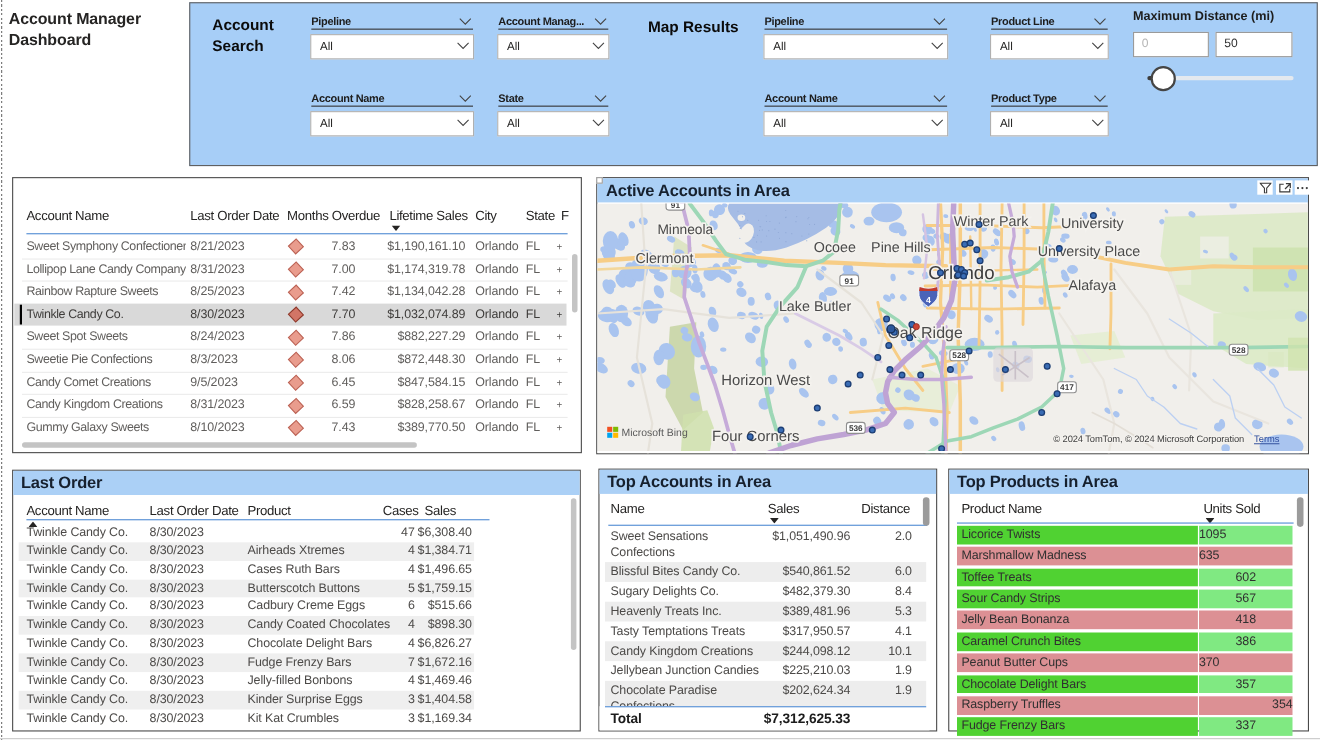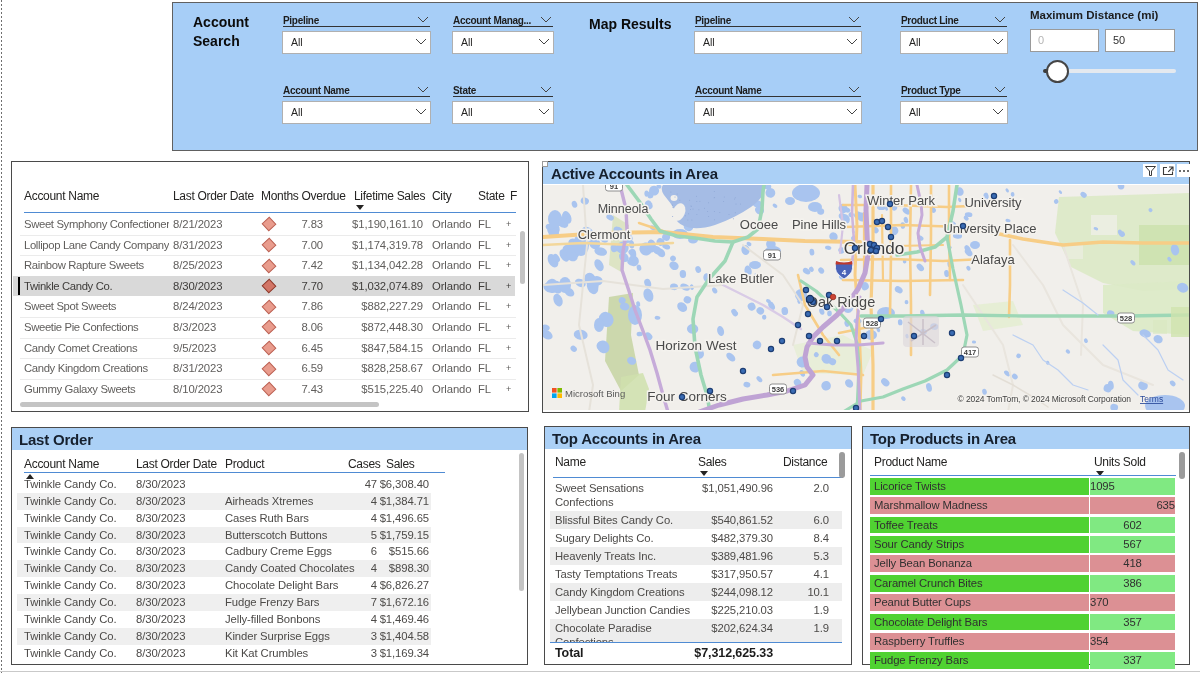--- a/index.html
+++ b/index.html
@@ -13,20 +13,21 @@
 .r{text-align:right}
 .lbl{position:absolute;font-size:10px;letter-spacing:-0.3px;font-weight:bold;color:#1d1d1d;white-space:nowrap}
 .ddl{position:absolute;border-bottom:1px solid #333}
 .ddb{position:absolute;background:#fff;border:1px solid #b0b0b0}
 .ddb span{position:absolute;left:8px;top:4px;font-size:10.5px;color:#252423}
 </style></head><body>
 <div id="root">
 
 <div class="abs" style="left:1px;top:0;width:1px;height:673px;background:repeating-linear-gradient(180deg,#6f6f6f 0 2px,transparent 2px 4px)"></div>
 <div class="abs" style="left:0;top:671px;width:1200px;height:1px;background:#c9c9c9"></div>
+<div class="abs b" style="left:8px;top:9px;width:170px;font-size:14.5px;line-height:19px;color:#252423;letter-spacing:-0.1px">Account Manager Dashboard</div>
 <div class="abs" style="left:172px;top:2px;width:1026px;height:149px;background:#a7cef7;border:1px solid #606060">
 <div class="abs b" style="left:20px;top:10px;width:84px;font-size:14px;line-height:19px;color:#0b0b0b">Account Search</div>
 <div class="abs b" style="left:416px;top:13px;font-size:14px;color:#0b0b0b">Map Results</div>
 <div class="lbl" style="left:110px;top:12px">Pipeline</div>
 <div class="ddl" style="left:110px;top:23px;width:147px"></div>
 <svg class="abs" style="left:244px;top:13px" width="12" height="7" viewBox="0 0 12 7">
         <path d="M1 1 L6.0 6 L11 1" fill="none" stroke="#444" stroke-width="1.0"></path>
       </svg>
 <div class="ddb" style="left:109px;top:28px;width:149px;height:23px">
         <span>All</span>
@@ -221,21 +222,21 @@
 <div class="cell" style="left:420px;top:196.2px;line-height:20.6px;color:#605e5c">Orlando</div>
 <div class="cell" style="left:466px;top:196.2px;line-height:20.6px;color:#605e5c">FL</div>
 <div class="cell" style="left:494px;top:196.2px;line-height:20.6px;color:#605e5c;font-size:9px">+</div>
 <div class="abs" style="left:8px;top:216.8px;width:496px;height:1px;background:#ebebeb"></div>
 <div class="cell" style="left:12px;width:145px;overflow:hidden;letter-spacing:-0.35px;top:216.8px;line-height:20.6px;color:#605e5c">Gummy Galaxy Sweets</div>
 <div class="cell" style="left:161px;top:216.8px;line-height:20.6px;color:#605e5c">8/10/2023</div>
 <svg class="abs" style="left:249px;top:219.1px" width="16" height="16" viewBox="0 0 16 16">
         <rect x="3.2" y="3.2" width="9.6" height="9.6" fill="#e99c8d" stroke="#bc6254" stroke-width="1" transform="rotate(47 8 8)"></rect>
       </svg>
 <div class="cell r" style="left:270px;width:41px;top:216.8px;line-height:20.6px;color:#605e5c">7.43</div>
-<div class="cell r" style="left:300px;width:111px;top:216.8px;line-height:20.6px;color:#605e5c">$515,225.40</div>
+<div class="cell r" style="left:300px;width:111px;top:216.8px;line-height:20.6px;color:#605e5c">$389,770.50</div>
 <div class="cell" style="left:420px;top:216.8px;line-height:20.6px;color:#605e5c">Orlando</div>
 <div class="cell" style="left:466px;top:216.8px;line-height:20.6px;color:#605e5c">FL</div>
 <div class="cell" style="left:494px;top:216.8px;line-height:20.6px;color:#605e5c;font-size:9px">+</div>
 <div class="abs" style="left:8px;top:240px;width:359px;height:5px;background:#c4c4c4;border-radius:3px"></div>
 <div class="abs" style="left:508px;top:69px;width:5px;height:53px;background:#c4c4c4;border-radius:3px"></div>
 </div>
 <div class="panel" style="left:11px;top:427px;width:517px;height:238px">
 <div class="tbar">
         <span style="left:7px">Last Order</span>
       </div>
@@ -367,21 +368,21 @@
         <path d="M0 0 L8 0 L4 5 Z" fill="#252423"></path>
       </svg>
 <div class="abs" style="left:7px;top:48px;width:306px;height:1px;background:#4f8bd3"></div>
 <div class="abs" style="left:7px;top:51.0px;width:219px;height:16.8px;background:#50d232"></div>
 <div class="abs" style="left:227px;top:51.0px;width:85px;height:16.8px;background:#80e982"></div>
 <div class="cell" style="left:11px;top:51.0px;line-height:16.8px;color:#303030">Licorice Twists</div>
 <div class="cell" style="left:227px;width:85px;text-align:left;top:51.0px;line-height:16.8px;color:#303030">1095</div>
 <div class="abs" style="left:7px;top:70.3px;width:219px;height:16.8px;background:#dc9094"></div>
 <div class="abs" style="left:227px;top:70.3px;width:85px;height:16.8px;background:#dc9094"></div>
 <div class="cell" style="left:11px;top:70.3px;line-height:16.8px;color:#303030">Marshmallow Madness</div>
-<div class="cell" style="left:227px;width:85px;text-align:right;top:70.3px;line-height:16.8px;color:#303030">635</div>
+<div class="cell" style="left:227px;width:85px;text-align:left;top:70.3px;line-height:16.8px;color:#303030">635</div>
 <div class="abs" style="left:7px;top:89.7px;width:219px;height:16.8px;background:#50d232"></div>
 <div class="abs" style="left:227px;top:89.7px;width:85px;height:16.8px;background:#80e982"></div>
 <div class="cell" style="left:11px;top:89.7px;line-height:16.8px;color:#303030">Toffee Treats</div>
 <div class="cell" style="left:227px;width:85px;text-align:center;top:89.7px;line-height:16.8px;color:#303030">602</div>
 <div class="abs" style="left:7px;top:109.1px;width:219px;height:16.8px;background:#50d232"></div>
 <div class="abs" style="left:227px;top:109.1px;width:85px;height:16.8px;background:#80e982"></div>
 <div class="cell" style="left:11px;top:109.1px;line-height:16.8px;color:#303030">Sour Candy Strips</div>
 <div class="cell" style="left:227px;width:85px;text-align:center;top:109.1px;line-height:16.8px;color:#303030">567</div>
 <div class="abs" style="left:7px;top:128.4px;width:219px;height:16.8px;background:#dc9094"></div>
 <div class="abs" style="left:227px;top:128.4px;width:85px;height:16.8px;background:#dc9094"></div>
@@ -395,21 +396,21 @@
 <div class="abs" style="left:227px;top:167.1px;width:85px;height:16.8px;background:#dc9094"></div>
 <div class="cell" style="left:11px;top:167.1px;line-height:16.8px;color:#303030">Peanut Butter Cups</div>
 <div class="cell" style="left:227px;width:85px;text-align:left;top:167.1px;line-height:16.8px;color:#303030">370</div>
 <div class="abs" style="left:7px;top:186.5px;width:219px;height:16.8px;background:#50d232"></div>
 <div class="abs" style="left:227px;top:186.5px;width:85px;height:16.8px;background:#80e982"></div>
 <div class="cell" style="left:11px;top:186.5px;line-height:16.8px;color:#303030">Chocolate Delight Bars</div>
 <div class="cell" style="left:227px;width:85px;text-align:center;top:186.5px;line-height:16.8px;color:#303030">357</div>
 <div class="abs" style="left:7px;top:205.8px;width:219px;height:16.8px;background:#dc9094"></div>
 <div class="abs" style="left:227px;top:205.8px;width:85px;height:16.8px;background:#dc9094"></div>
 <div class="cell" style="left:11px;top:205.8px;line-height:16.8px;color:#303030">Raspberry Truffles</div>
-<div class="cell" style="left:227px;width:85px;text-align:left;top:205.8px;line-height:16.8px;color:#303030">354</div>
+<div class="cell" style="left:227px;width:85px;text-align:right;top:205.8px;line-height:16.8px;color:#303030">354</div>
 <div class="abs" style="left:7px;top:225.2px;width:219px;height:16.8px;background:#50d232"></div>
 <div class="abs" style="left:227px;top:225.2px;width:85px;height:16.8px;background:#80e982"></div>
 <div class="cell" style="left:11px;top:225.2px;line-height:16.8px;color:#303030">Fudge Frenzy Bars</div>
 <div class="cell" style="left:227px;width:85px;text-align:center;top:225.2px;line-height:16.8px;color:#303030">337</div>
 <div class="abs" style="left:316px;top:25px;width:6px;height:27px;background:#9b9b9b;border-radius:3px"></div>
 </div>
 <div class="panel" style="left:542px;top:161px;width:648px;height:252px">
 <div class="tbar">
         <span style="left:8px">Active Accounts in Area</span>
       </div>

